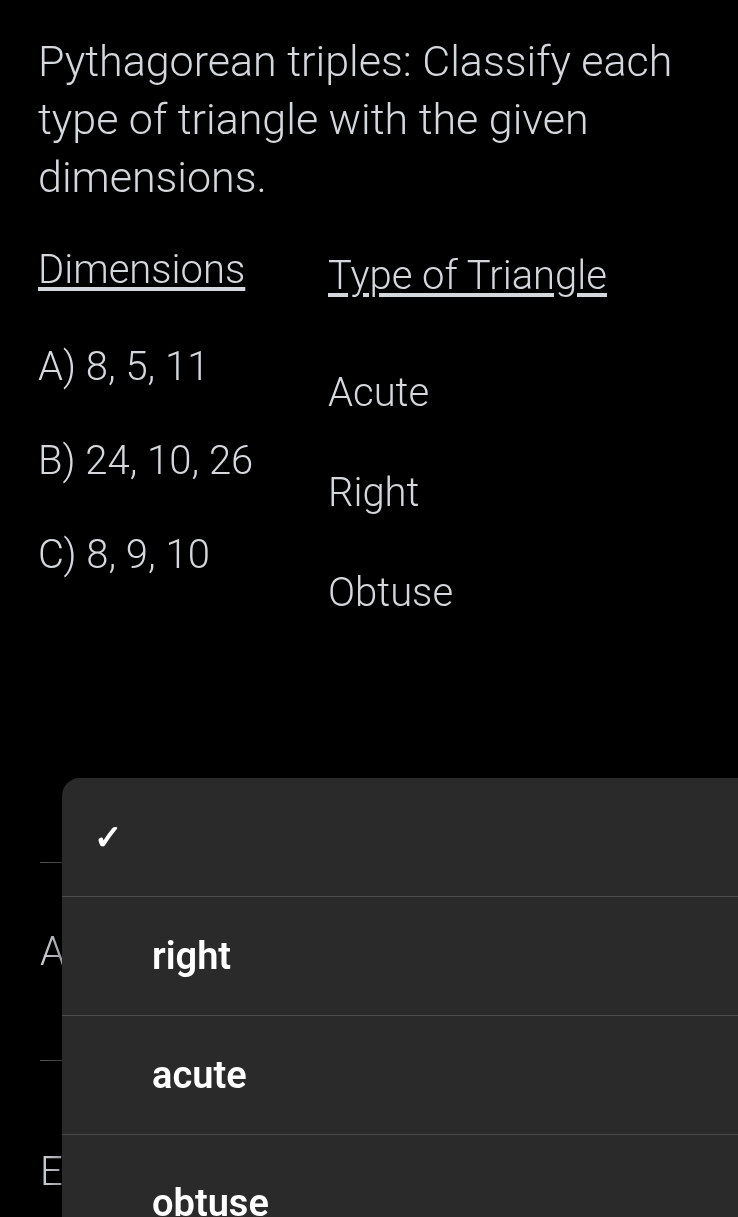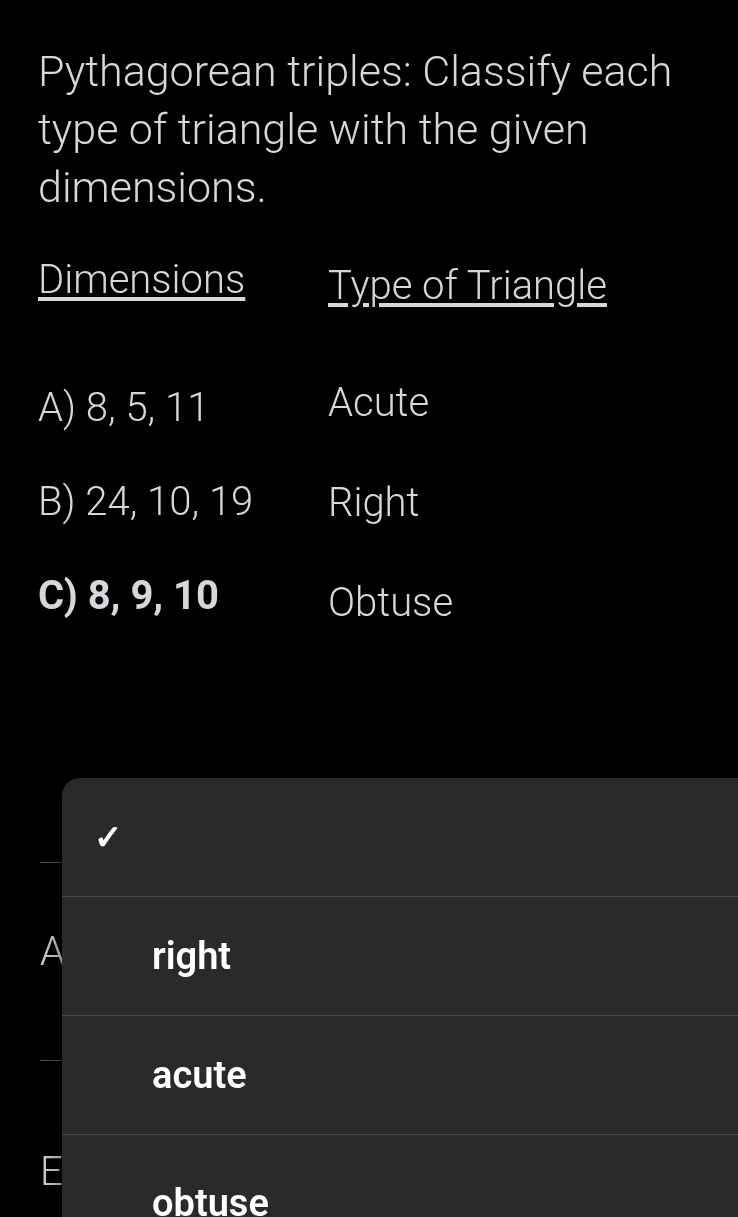--- a/index.html
+++ b/index.html
@@ -10,21 +10,21 @@
   body {
     background: #000;
     color: #d4d8dd;
     font-family: -apple-system, BlinkMacSystemFont, "Segoe UI", Roboto, sans-serif;
     width: 738px;
     height: 1217px;
     overflow: hidden;
     position: relative;
   }
   .question {
-    padding: 42px 38px 20px 38px;
+    padding: 32px 38px 20px 38px;
     font-size: 43px;
     font-weight: 300;
     line-height: 1.35;
     color: #d4d8dd;
   }
   .content-grid {
     display: flex;
     padding: 20px 38px 0 38px;
   }
   .col-left {
@@ -46,23 +46,23 @@
     font-size: 40px;
     font-weight: 300;
     line-height: 1.3;
     color: #d4d8dd;
     margin-bottom: 30px;
   }
   .left-stack {
     display: flex;
     flex-direction: column;
   }
-  .left-a { margin-top: 59px; margin-bottom: 40px; }
+  .left-a { margin-top: 28px; margin-bottom: 40px; }
   .left-b { margin-bottom: 40px; line-height: 1.4; }
-  .left-c { margin-bottom: 12px; font-weight: bold; }
+  .left-c { margin-bottom: 12px; }
   .right-stack {
     display: flex;
     flex-direction: column;
     margin-top: 6px;
   }
   .right-acute { margin-top: 48px; margin-bottom: 48px; }
   .right-right { margin-bottom: 48px; }
   .right-obtuse { margin-bottom: 0; }
   .partial-letter {
     position: absolute;
@@ -125,21 +125,21 @@
 </style>
 </head>
 <body>
 
 <div class="question">Pythagorean triples: Classify each type of triangle with the given dimensions.</div>
 
 <div class="content-grid">
   <div class="col-left left-stack">
     <span class="header-label">Dimensions</span>
     <div class="row-item left-a">A) 8, 5, 11</div>
-    <div class="row-item left-b">B) 24, 10, 19</div>
+    <div class="row-item left-b">B) 24, 10, 26</div>
     <div class="row-item left-c">C) 8, 9, 10</div>
   </div>
   <div class="col-right right-stack">
     <span class="header-label">Type of Triangle</span>
     <div class="row-item right-acute">Acute</div>
     <div class="row-item right-right">Right</div>
     <div class="row-item right-obtuse">Obtuse</div>
   </div>
 </div>
 

